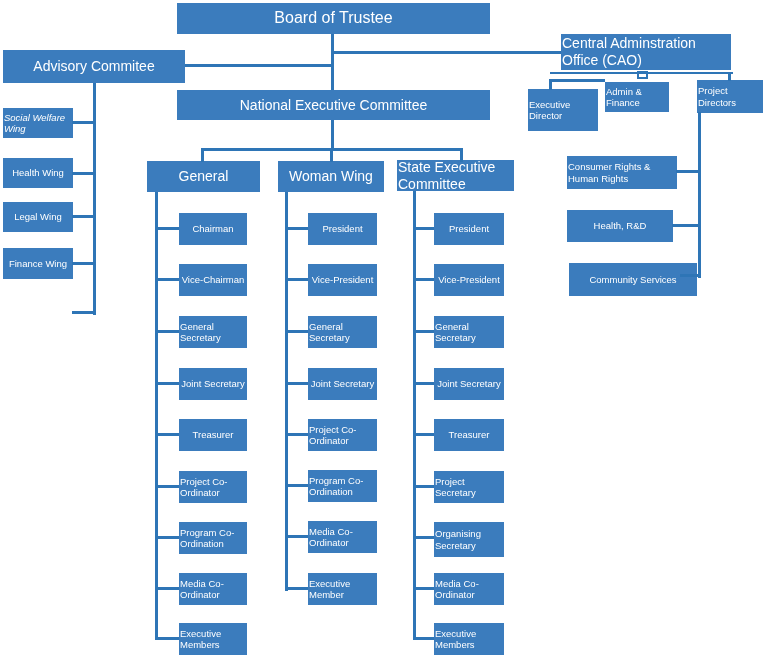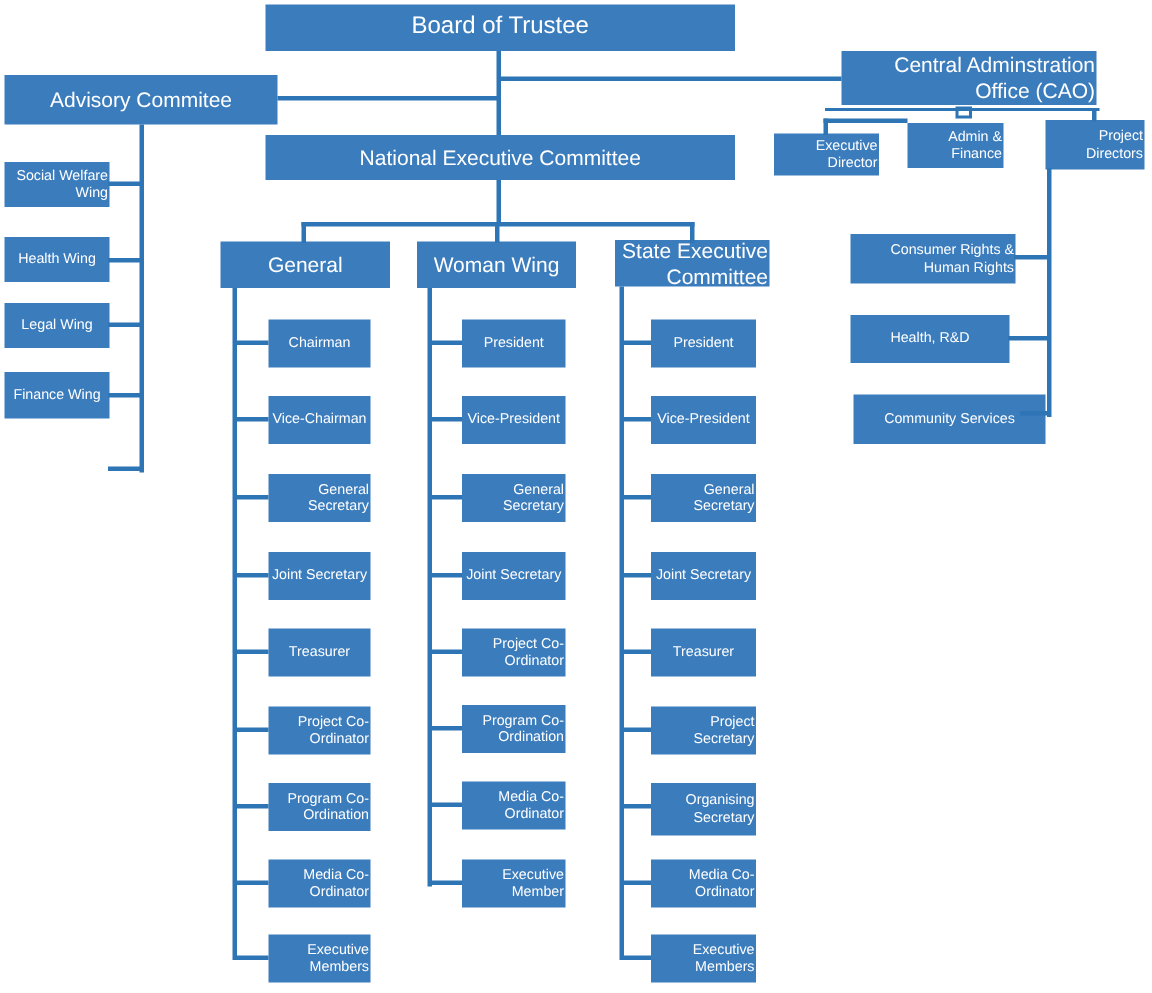--- a/index.html
+++ b/index.html
@@ -2,21 +2,21 @@
 <html style="--fill: #3B7CBD; --line: #2E75B6; --txt: #FFFFFF; --junc: #FFFFFF;"><head>
 <meta charset="utf-8">
 <style>
   html,body{margin:0;padding:0;background:#fff;}
   .stage{
     position:relative;width:768px;height:662px;background:#fff;
     font-family:"Liberation Sans",sans-serif;overflow:hidden;
   }
   .box{
     position:absolute;background:var(--fill,#3B7CBD);color:var(--txt,#fff);
-    display:flex;align-items:center;justify-content:center;text-align:right;
+    display:flex;align-items:center;justify-content:center;text-align:left;
     font-size:9.5px;line-height:1.18;box-sizing:border-box;padding:1px 1px;
   }
   .t16{font-size:16px;}
   .t10{font-size:14px;}
   .ln{position:absolute;background:var(--line,#2E75B6);}
   .jbox{
     position:absolute;background:var(--junc,#fff);
     border:2px solid var(--line,#2E75B6);box-sizing:border-box;
   }
 </style>
@@ -26,34 +26,34 @@
 <div class="stage">
 
   <div class="box t16" style="left:177px;top:3px;width:313px;height:31px;">Board of Trustee</div>
 
   <div class="box t10" style="left:3px;top:50px;width:182px;height:33px;">Advisory Commitee</div>
 
   <div class="box t10" style="left:561px;top:34px;width:170px;height:36px;">Central Adminstration Office (CAO)</div>
 
   <div class="box t10" style="left:177px;top:90px;width:313px;height:30px;">National Executive Committee</div>
 
-  <div class="box" style="left:516px;top:89px;width:70px;height:28px;">Executive Director</div>
+  <div class="box" style="left:528px;top:89px;width:70px;height:42px;">Executive Director</div>
   <div class="box" style="left:605px;top:82px;width:64px;height:30px;">Admin &amp; Finance</div>
   <div class="box" style="left:697px;top:80px;width:66px;height:33px;">Project Directors</div>
 
   <div class="jbox" style="left:637px;top:71px;width:11px;height:8px;"></div>
 
-  <div class="box" style="left:3px;top:108px;width:70px;height:30px;">Social Welfare Wing</div>
+  <div class="box" style="left:3px;top:108px;width:70px;height:30px;font-style:italic;">Social Welfare Wing</div>
   <div class="box" style="left:3px;top:158px;width:70px;height:30px;">Health Wing</div>
   <div class="box" style="left:3px;top:202px;width:70px;height:30px;">Legal Wing</div>
   <div class="box" style="left:3px;top:248px;width:70px;height:31px;">Finance Wing</div>
 
   <div class="box t10" style="left:147px;top:161px;width:113px;height:31px;">General</div>
   <div class="box t10" style="left:278px;top:161px;width:106px;height:31px;">Woman Wing</div>
-  <div class="box t10" style="left:410px;top:160px;width:103px;height:31px;">State Executive Committee</div>
+  <div class="box t10" style="left:397px;top:160px;width:117px;height:31px;">State Executive Committee</div>
 
   <div class="box" style="left:179px;top:213px;width:68px;height:32px;">Chairman</div>
   <div class="box" style="left:179px;top:264px;width:68px;height:32px;">Vice-Chairman</div>
   <div class="box" style="left:179px;top:316px;width:68px;height:32px;">General Secretary</div>
   <div class="box" style="left:179px;top:368px;width:68px;height:32px;">Joint Secretary</div>
   <div class="box" style="left:179px;top:419px;width:68px;height:32px;">Treasurer</div>
   <div class="box" style="left:179px;top:471px;width:68px;height:32px;">Project Co-Ordinator</div>
   <div class="box" style="left:179px;top:522px;width:68px;height:32px;">Program Co-Ordination</div>
   <div class="box" style="left:179px;top:573px;width:68px;height:32px;">Media Co-Ordinator</div>
   <div class="box" style="left:179px;top:623px;width:68px;height:32px;">Executive Members</div>

